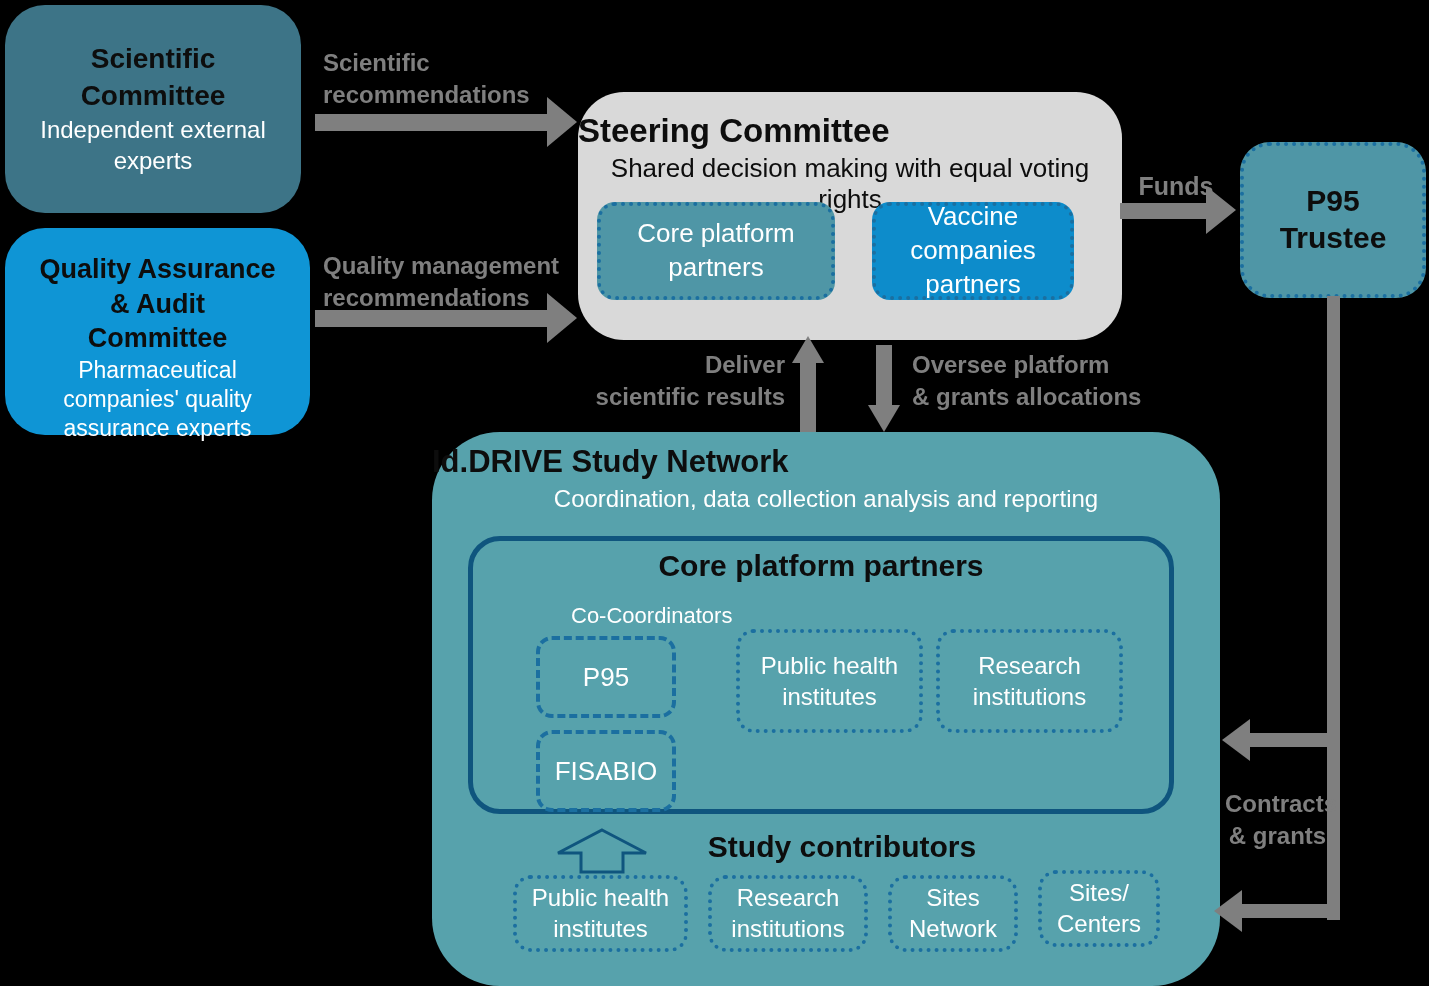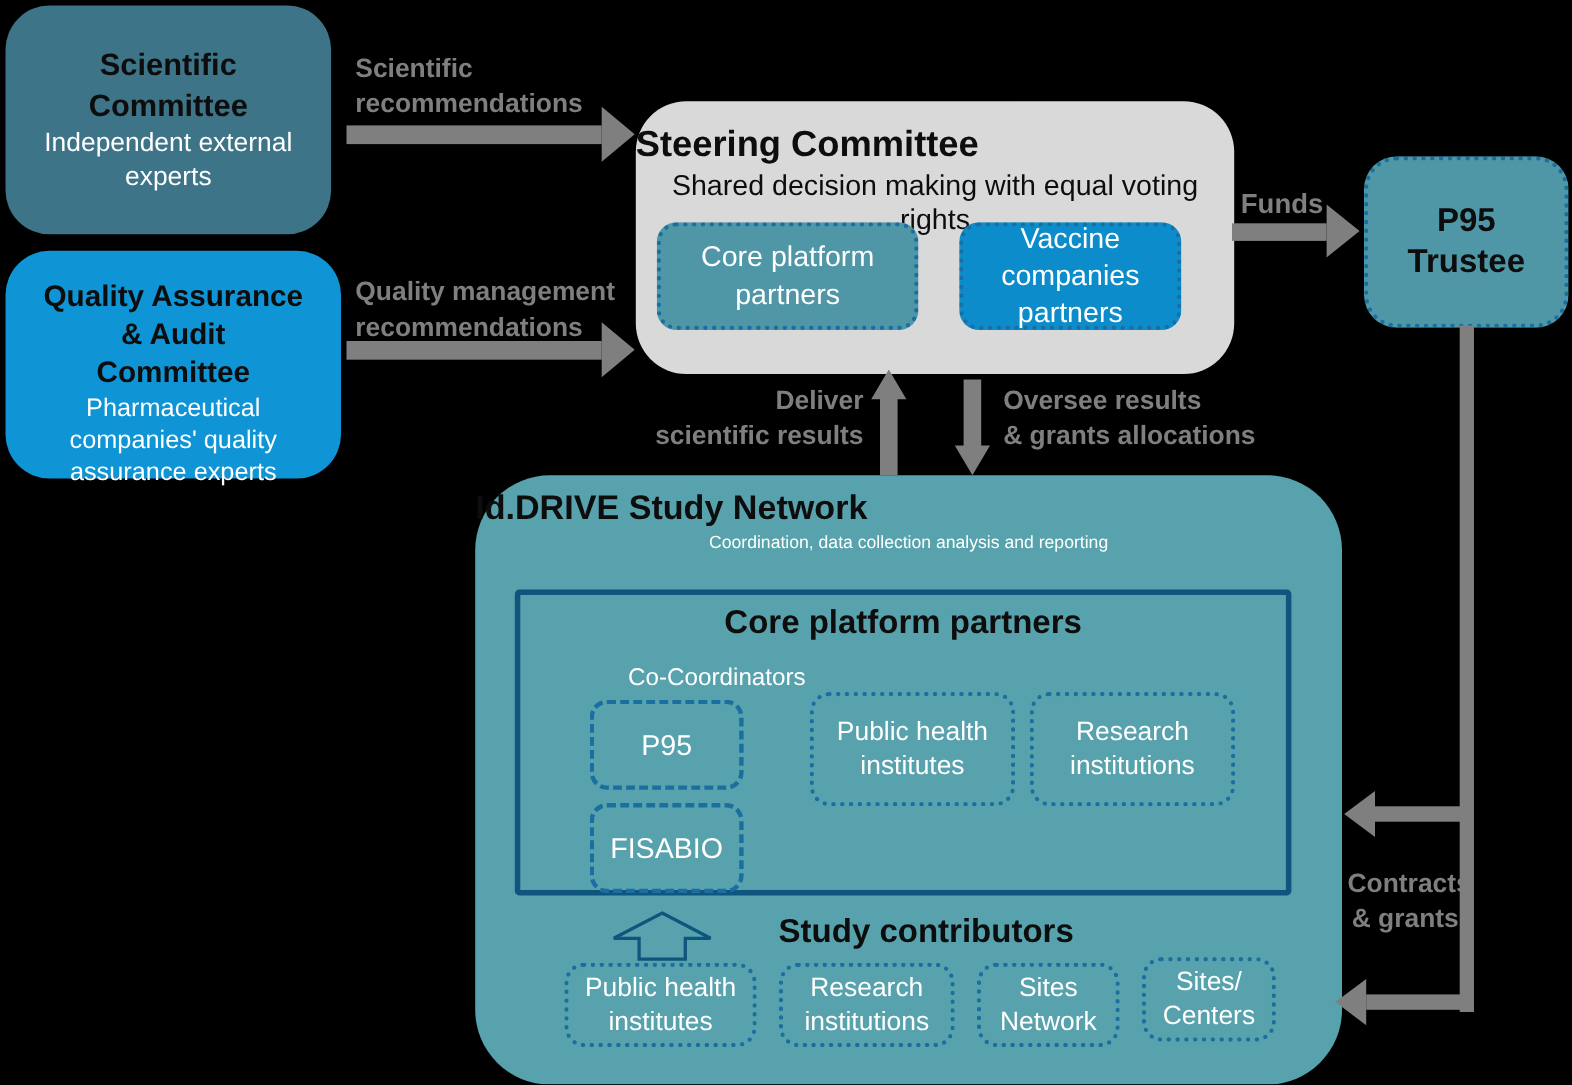--- a/index.html
+++ b/index.html
@@ -78,21 +78,21 @@
     <div class="chip dotted" style="position:absolute;left:19px;top:110px;width:238px;height:98px;background:var(--teal);font-size:26px;line-height:1.3;">
       <div>Core platform</div>
       <div>partners</div>
     </div>
     <div class="chip dotted" style="position:absolute;left:294px;top:110px;width:202px;height:98px;background:var(--deep-blue);font-size:26px;line-height:1.3;">
       <div>Vaccine companies</div>
       <div>partners</div>
     </div>
   </div>
 
-  <div class="glabel" style="left:1128px;top:170px;width:96px;text-align:left;font-size:25px;">Funds</div>
+  <div class="glabel" style="left:1128px;top:170px;width:96px;text-align:center;font-size:25px;">Funds</div>
   <div>
     <div class="shaft" style="left:1120px;top:203px;width:86px;height:16px;"></div>
     <div class="tri tri-right" style="left:1206px;top:186px;border-top-width:24px;border-bottom-width:24px;"></div>
   </div>
 
   <div class="box dotted" style="left:1240px;top:142px;width:186px;height:156px;background:var(--teal);border-radius:30px;">
     <div class="t" style="font-size:30px;line-height:1.22;">
       <div>P95</div>
       <div>Trustee</div>
     </div>
@@ -105,29 +105,29 @@
   <div>
     <div class="tri tri-up" style="left:792px;top:336px;"></div>
     <div class="shaft" style="left:800px;top:362px;width:16px;height:70px;"></div>
   </div>
 
   <div>
     <div class="shaft" style="left:876px;top:345px;width:16px;height:61px;"></div>
     <div class="tri tri-down" style="left:868px;top:405px;"></div>
   </div>
   <div class="glabel" style="left:912px;top:349px;">
-    <div>Oversee results</div>
+    <div>Oversee platform</div>
     <div>&amp; grants allocations</div>
   </div>
 
   <div class="abs" style="left:432px;top:432px;width:788px;height:554px;background:var(--big-teal);border-radius:68px;">
     <div class="t" style="margin-top:12px;font-size:31px;">Id.DRIVE Study Network</div>
-    <div class="s" style="text-align:center;font-size:16px;margin-top:5px;">Coordination, data collection analysis and reporting</div>
+    <div class="s" style="text-align:center;font-size:24px;margin-top:5px;">Coordination, data collection analysis and reporting</div>
 
-    <div class="abs" style="left:36px;top:104px;width:706px;height:278px;border:5px solid var(--border-blue);border-radius:4px;box-sizing:border-box;">
+    <div class="abs" style="left:36px;top:104px;width:706px;height:278px;border:5px solid var(--border-blue);border-radius:32px;box-sizing:border-box;">
       <div class="t" style="text-align:center;margin-top:8px;font-size:30px;">Core platform partners</div>
       <div class="s abs" style="left:64px;top:62px;font-size:22px;margin-left:34px;">Co-Coordinators</div>
 
       <div class="chip dashed" style="position:absolute;left:63px;top:95px;width:140px;height:82px;font-size:26px;border-radius:16px;">
         <div>P95</div>
       </div>
       <div class="chip dashed" style="position:absolute;left:63px;top:189px;width:140px;height:82px;font-size:26px;border-radius:16px;">
         <div>FISABIO</div>
       </div>
       <div class="chip dotted" style="position:absolute;left:263px;top:88px;width:187px;height:104px;font-size:24px;line-height:1.3;">

